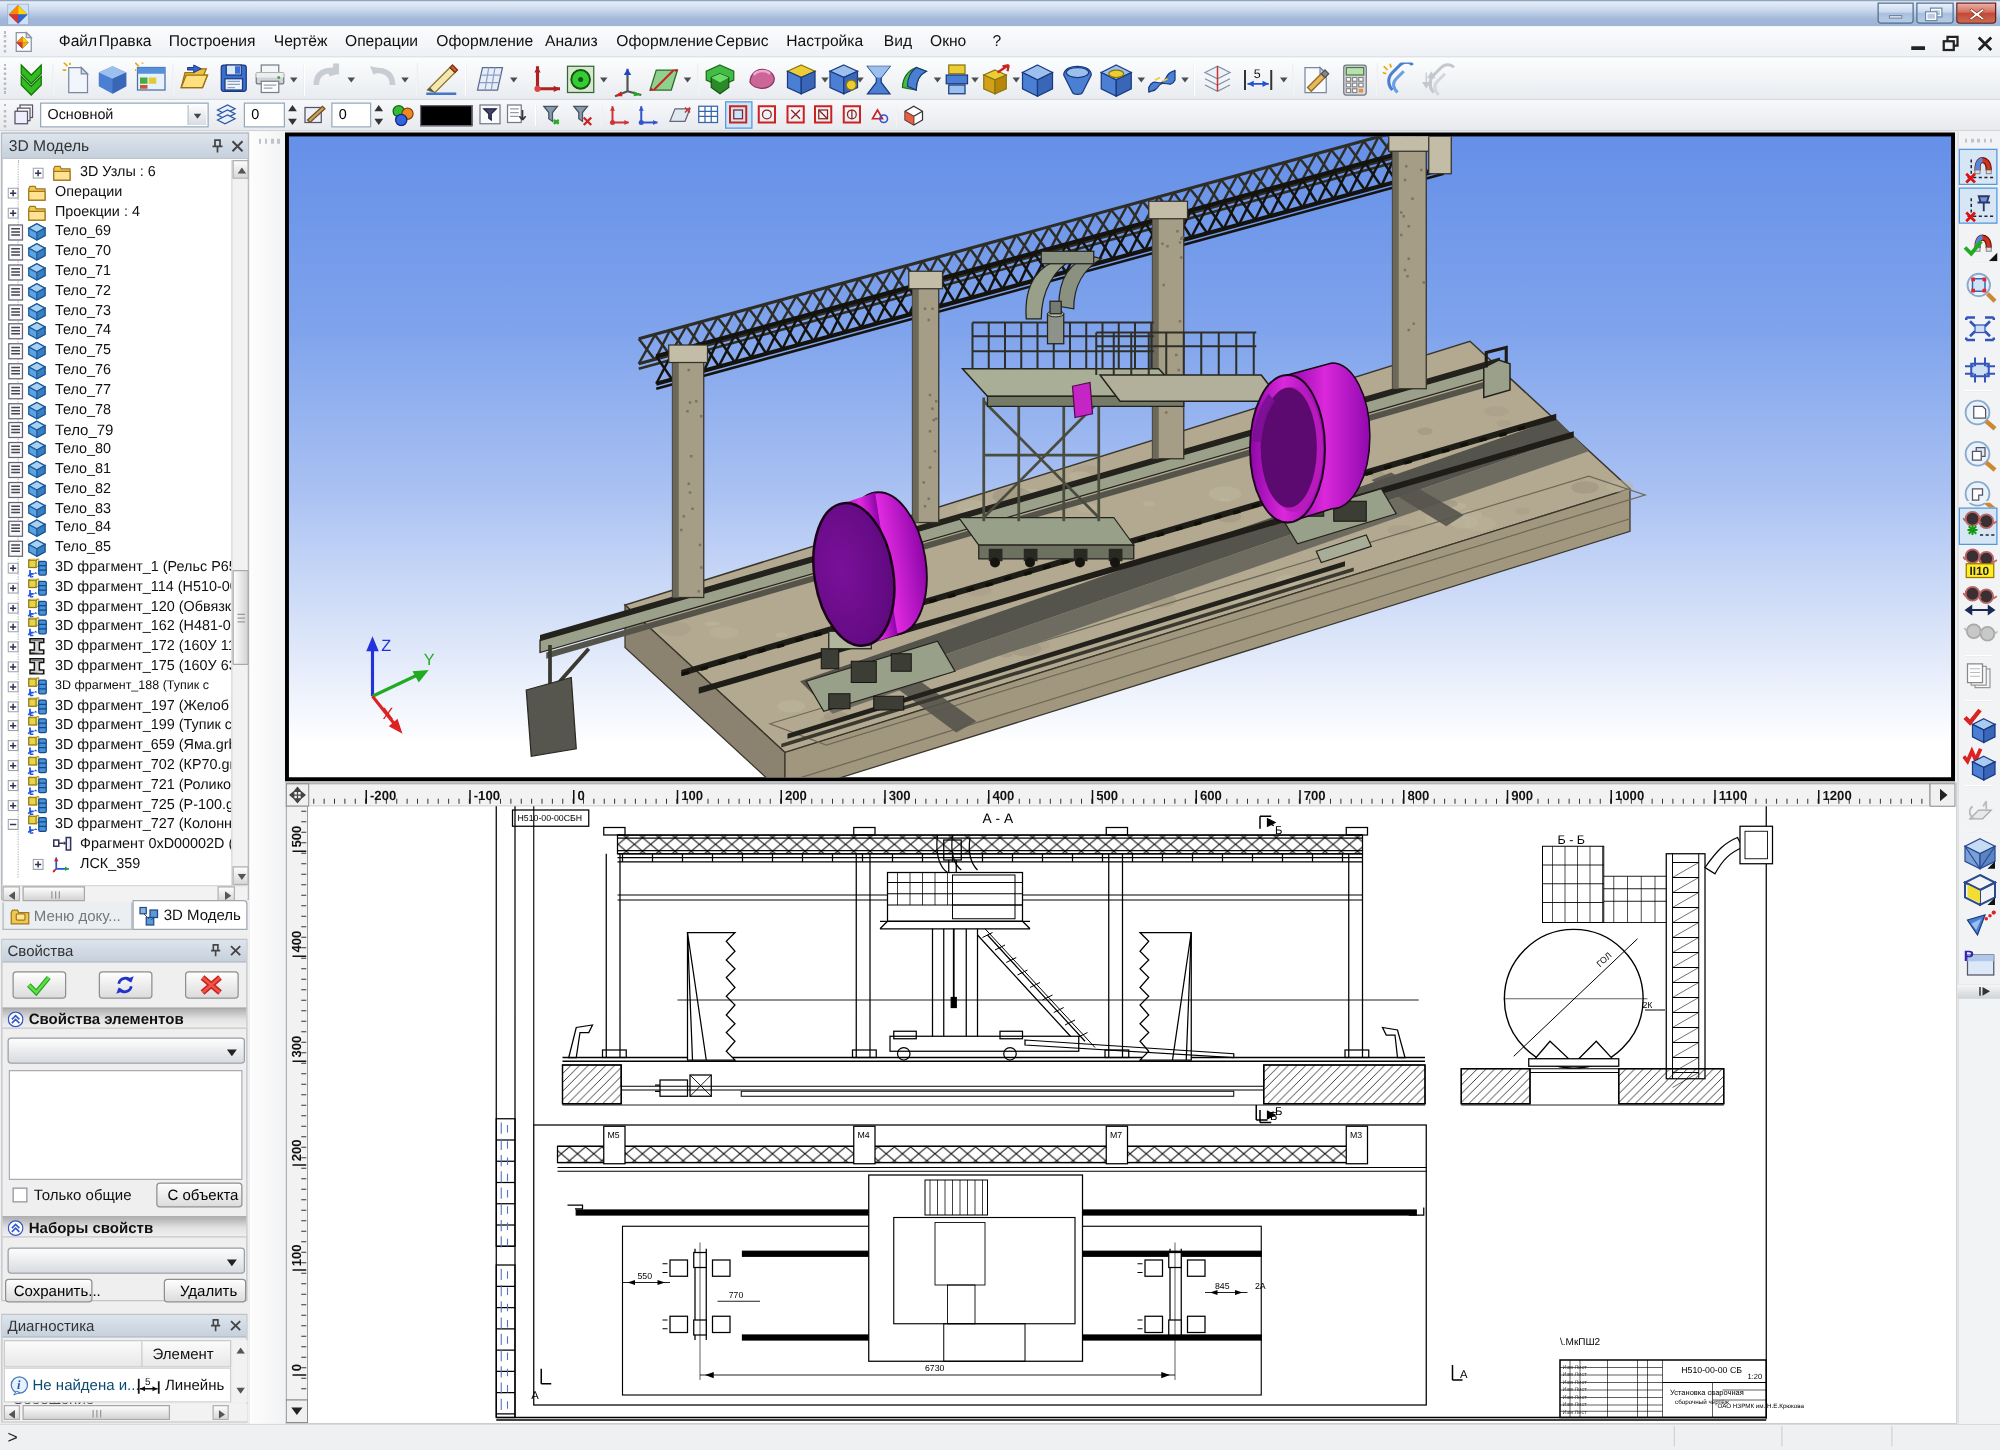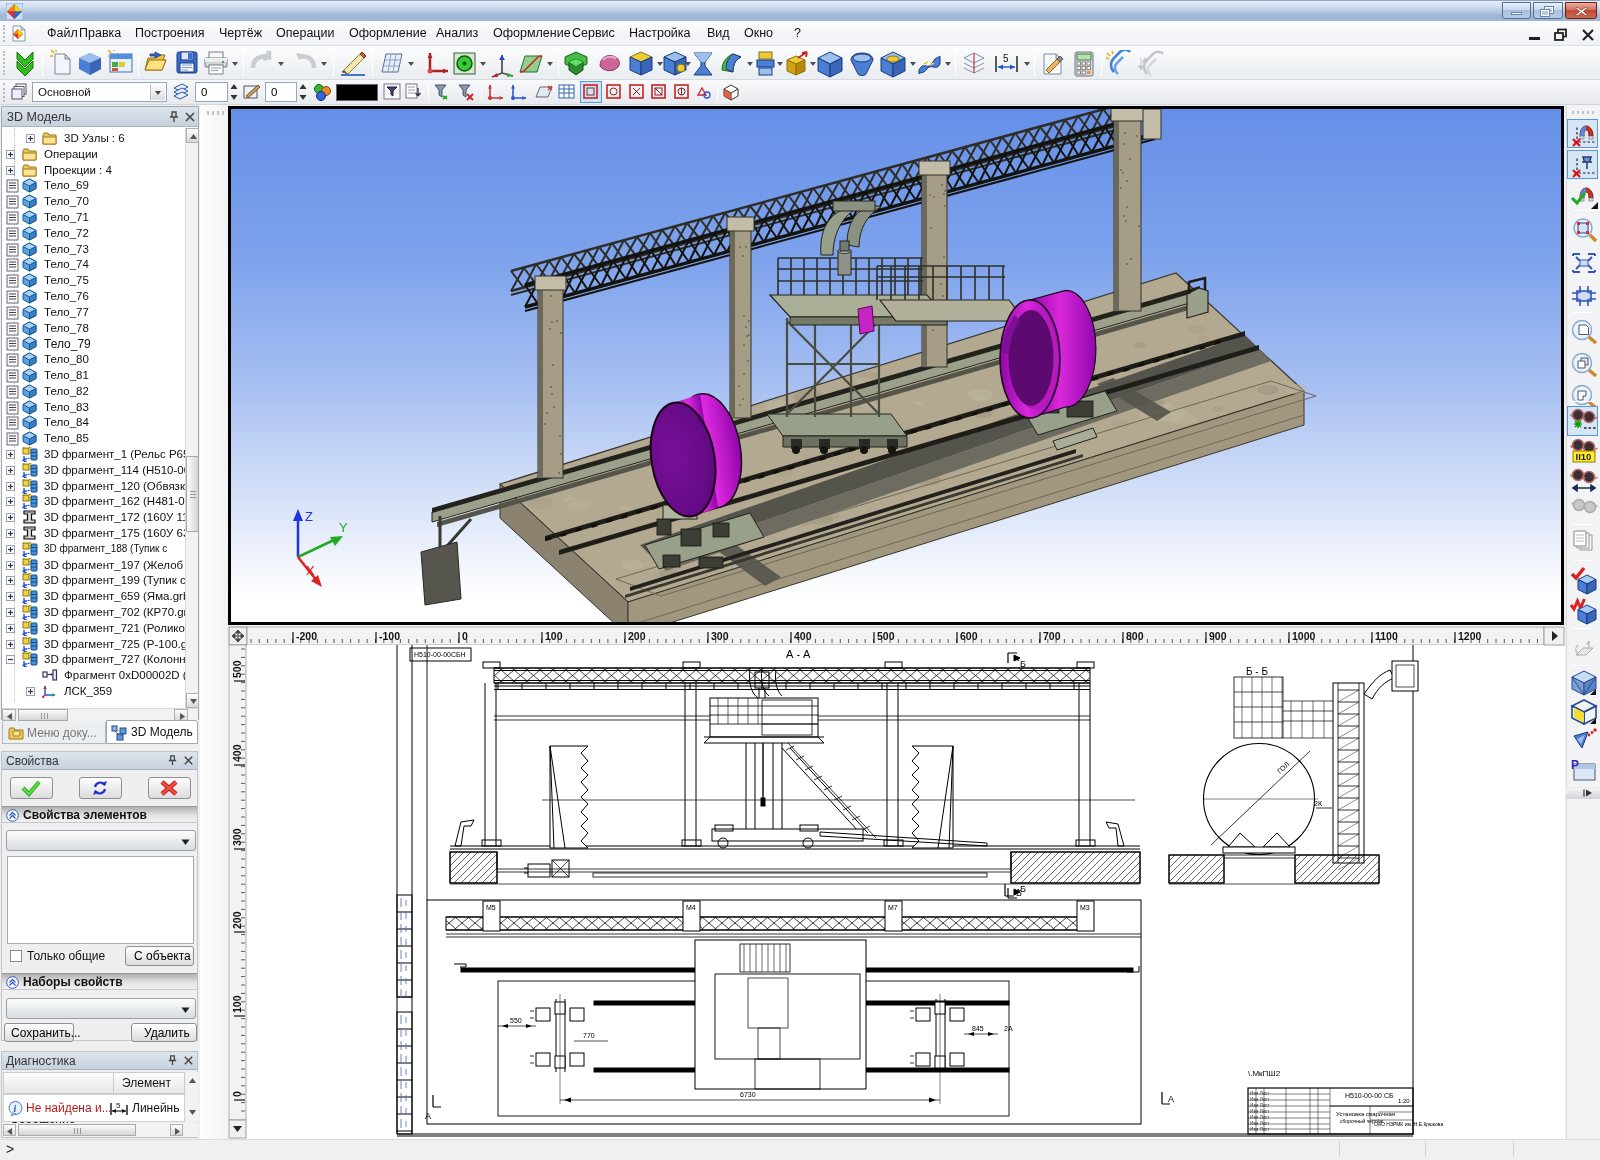--- a/index.html
+++ b/index.html
@@ -992,21 +992,21 @@
       <div class="ab tt" style="left:6px;top:3px;font-size:12px;color:#111;margin-top:36px;">Сообщение</div>
       <div class="ab" style="left:109px;top:0;width:1px;height:22px;background:#c8ccd0;"></div>
       <div class="ab tt" style="left:118px;top:3px;font-size:12px;color:#111;">Элемент</div>
     </div>
 <div class="ab" style="left:1px;top:42px;width:182px;height:28px;background:#fff;border:1px solid #d0d0d0;">
       <svg class="ab" style="left:3px;top:5px" width="17" height="17" viewBox="0 0 17 17">
         <circle cx="8.5" cy="8" r="6.5" fill="#e8f2fc" stroke="#4477bb"></circle>
         <path d="M6 13 l-2 3 5 -2z" fill="#e8f2fc" stroke="#4477bb" stroke-width="0.8"></path>
         <text x="6.5" y="11.5" font-size="10" font-style="italic" font-weight="bold" fill="#2255aa" font-family="Liberation Serif">i</text>
       </svg>
-      <div class="ab tt" style="left:22px;top:6px;font-size:12px;color:#b91c1c;">Не найдена и...</div>
+      <div class="ab tt" style="left:22px;top:6px;font-size:12px;color:#0c4a6e;">Не найдена и...</div>
       <svg class="ab" style="left:105px;top:5px" width="20" height="17" viewBox="0 0 20 17">
         <path d="M2 3 v12 M18 5 v10" stroke="#111" stroke-width="1.4"></path>
         <path d="M3 11 h14" stroke="#111" stroke-width="1.1"></path>
         <path d="M3 11 l4 -2 v4z M17 11 l-4 -2 v4z" fill="#111"></path>
         <text x="7" y="8" font-size="8" fill="#111" font-family="Liberation Sans">5</text>
       </svg>
       <div class="ab tt" style="left:128px;top:6px;font-size:12px;color:#111;">Линейнь</div>
     </div>
 <div class="ab" style="left:184px;top:20px;width:12px;height:50px;background:#f2f2f2;">
       <svg class="ab" style="left:3px;top:6px" width="7" height="5" viewBox="0 0 7 5">

